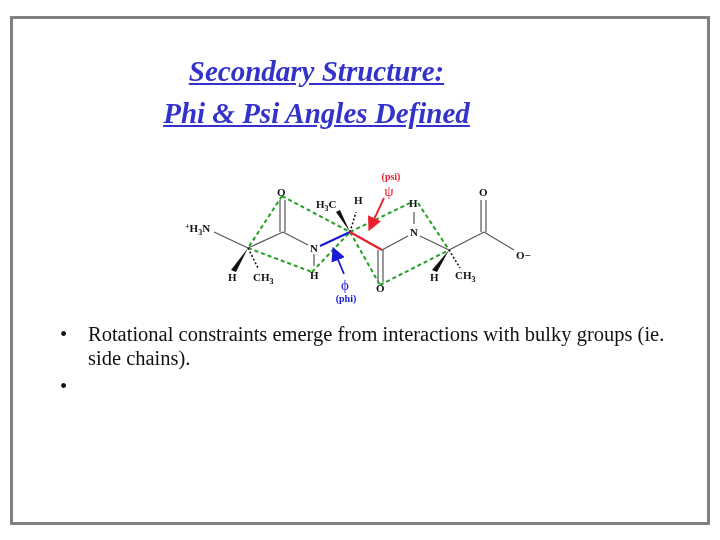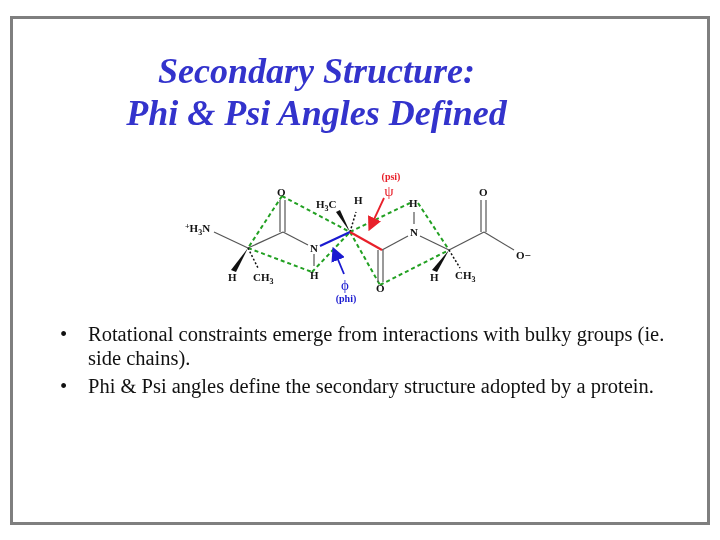--- a/index.html
+++ b/index.html
@@ -1,18 +1,18 @@
 <!DOCTYPE html>
 <html><head>
 <meta charset="utf-8">
 <style>
   html, body { margin:0; padding:0; background:#ffffff; }
   body { width:720px; height:540px; position:relative; overflow:hidden; font-family:"Liberation Serif", serif; }
   .frame { position:absolute; left:10px; top:16px; width:694px; height:503px; border:3px solid #7f7f7f; box-sizing:content-box; }
-  .title { position:absolute; left:0; width:633px; text-align:center; font-family:"Liberation Serif", serif; font-style:italic; font-weight:bold; color:#3333cc; font-size:36px; line-height:36px; }
+  .title { position:absolute; left:0; width:633px; text-align:center; font-family:"Liberation Serif", serif; font-style:italic; font-weight:bold; color:#3333cc; font-size:29px; line-height:36px;text-decoration:underline; }
   .title.l1 { top:53px; }
   .title.l2 { top:95px;text-align:center; }
   .diagram { position:absolute; left:0; top:0; width:720px; height:540px; }
   .bullets { position:absolute; left:58px; top:322px; width:620px; font-family:"Liberation Serif", serif; font-size:20.5px; line-height:24px; color:#111; margin:0; padding:0; list-style:none; }
   .bullets li { position:relative; padding-left:30px; margin-bottom:4px; }
   .bullets li .dot { position:absolute; left:2px; top:0; }
 </style>
 </head>
 <body>
 
@@ -101,15 +101,14 @@
   </g>
 </svg>
 
 <ul class="bullets">
   <li>
     <span class="dot">•</span>
     <span>Rotational constraints emerge from interactions with bulky groups (ie. side chains).</span>
   </li>
   <li>
     <span class="dot">•</span>
-    <span>Phi &amp; Psi angles define the secondary structure adopted by a protein.</span>
   </li>
 </ul>
 
 </body></html>

